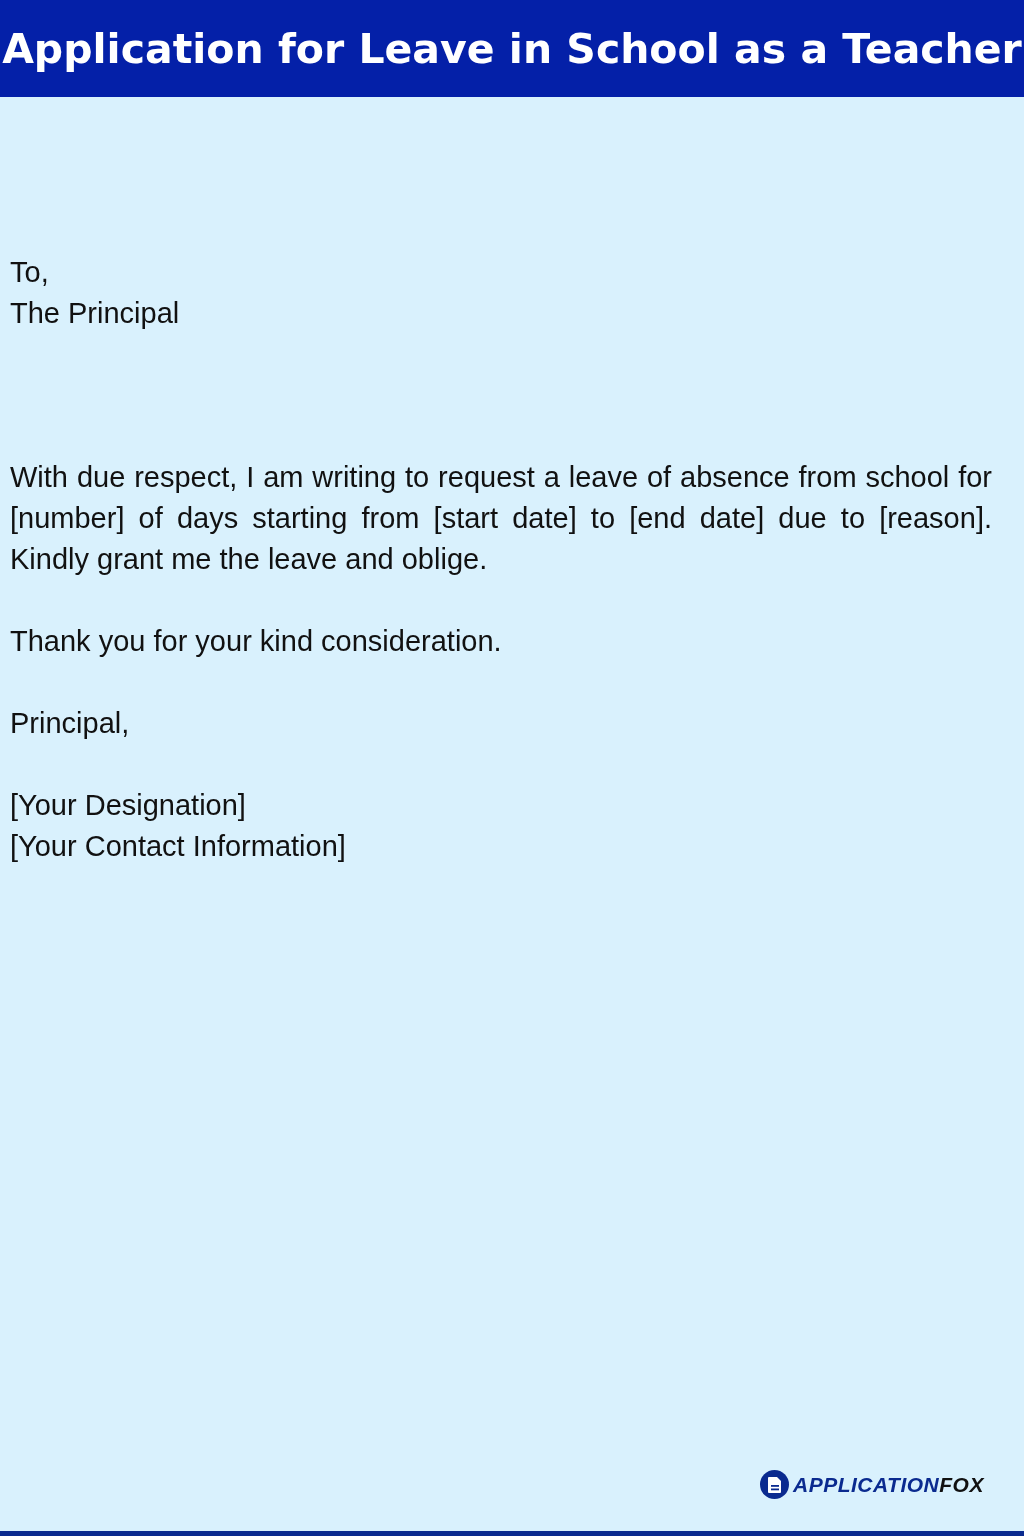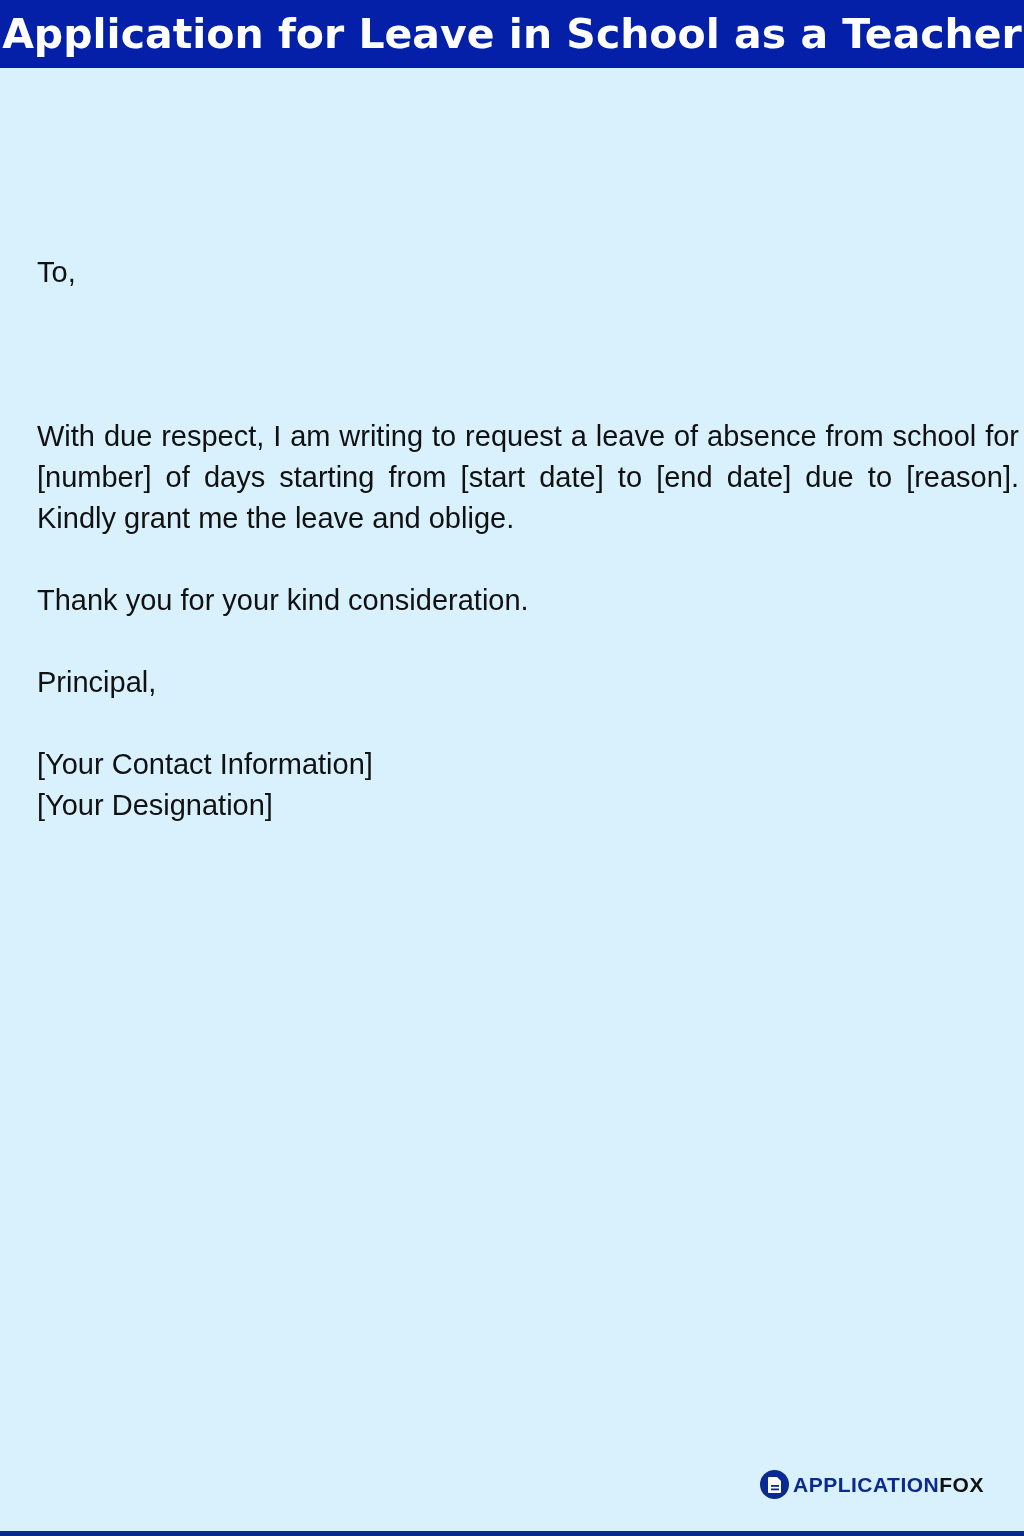--- a/index.html
+++ b/index.html
@@ -3,77 +3,78 @@
 <meta charset="utf-8">
 <style>
   html, body { margin: 0; padding: 0; }
   body {
     width: 1024px; height: 1536px; position: relative; overflow: hidden;
     background: #d9f1fd;
     font-family: "Liberation Sans", "DejaVu Sans", sans-serif;
     color: #111111;
   }
   .header {
-    position: absolute; left: 0; top: 0; width: 1024px; height: 68px;
+    position: absolute; left: 0; top: 0; width: 1024px; height: 97px;
     background: #0420a8;
     display: flex; align-items: center; justify-content: center;
   }
   .header h1 {
     margin: 0; color: #ffffff; font-weight: bold;
     font-family: "DejaVu Sans", sans-serif;
     font-size: 41px; letter-spacing: 0px; white-space: nowrap;
   }
   .letter {
-    position: absolute; left: 37px; top: 252px; width: 982px;
+    position: absolute; left: 10px; top: 252px; width: 982px;
     font-size: 29px; line-height: 41px;
     font-family: "Liberation Sans", sans-serif;
   }
   .line { display: block; white-space: nowrap; }
   .gap { height: 41px; }
   .body-para {
     text-align: justify; white-space: normal;
   }
   .logo {
     position: absolute; left: 760px; top: 1470px;
     display: flex; align-items: center; gap: 4px;
   }
   .logo-icon {
     width: 29px; height: 29px; border-radius: 50%;
     background: #0a2a8f; display: flex; align-items: center; justify-content: center;
   }
   .logo-text {
-    font-family: "Liberation Sans", sans-serif; font-weight: bold; 
+    font-family: "Liberation Sans", sans-serif; font-weight: bold; font-style: italic;
     font-size: 21px; letter-spacing: 0.5px;
   }
   .logo-text .a { color: #0a2a8f; }
   .logo-text .b { color: #111111; }
   .bottom-bar {
     position: absolute; left: 0; bottom: 0; width: 1024px; height: 5px; background: #0a2a8f;
   }
 </style>
 </head>
 <body>
 
 <div class="header">
   <h1>Application for Leave in School as a Teacher</h1>
 </div>
 
 <div class="letter">
   <span class="line">To,</span>
+  <span class="line">The Principal</span>
   <div class="gap"></div>
   <div class="gap"></div>
   <div class="gap"></div>
   <div class="body-para">With due respect, I am writing to request a leave of absence from school for [number] of days starting from [start date] to [end date] due to [reason]. Kindly grant me the leave and oblige.</div>
   <div class="gap"></div>
   <span class="line">Thank you for your kind consideration.</span>
   <div class="gap"></div>
   <span class="line">Principal,</span>
   <div class="gap"></div>
+  <span class="line">[Your Designation]</span>
   <span class="line">[Your Contact Information]</span>
-  <span class="line">[Your Designation]</span>
 </div>
 
 <div class="logo">
   <span class="logo-icon">
     <svg width="16" height="18" viewBox="0 0 16 18">
       <path d="M2 1 h8 l4 4 v11 a1 1 0 0 1 -1 1 h-11 a1 1 0 0 1 -1 -1 v-14 a1 1 0 0 1 1 -1 z" fill="#ffffff"></path>
       <rect x="4" y="9" width="8" height="1.8" fill="#0a2a8f"></rect>
       <rect x="4" y="12.5" width="8" height="1.8" fill="#0a2a8f"></rect>
     </svg>
   </span>

